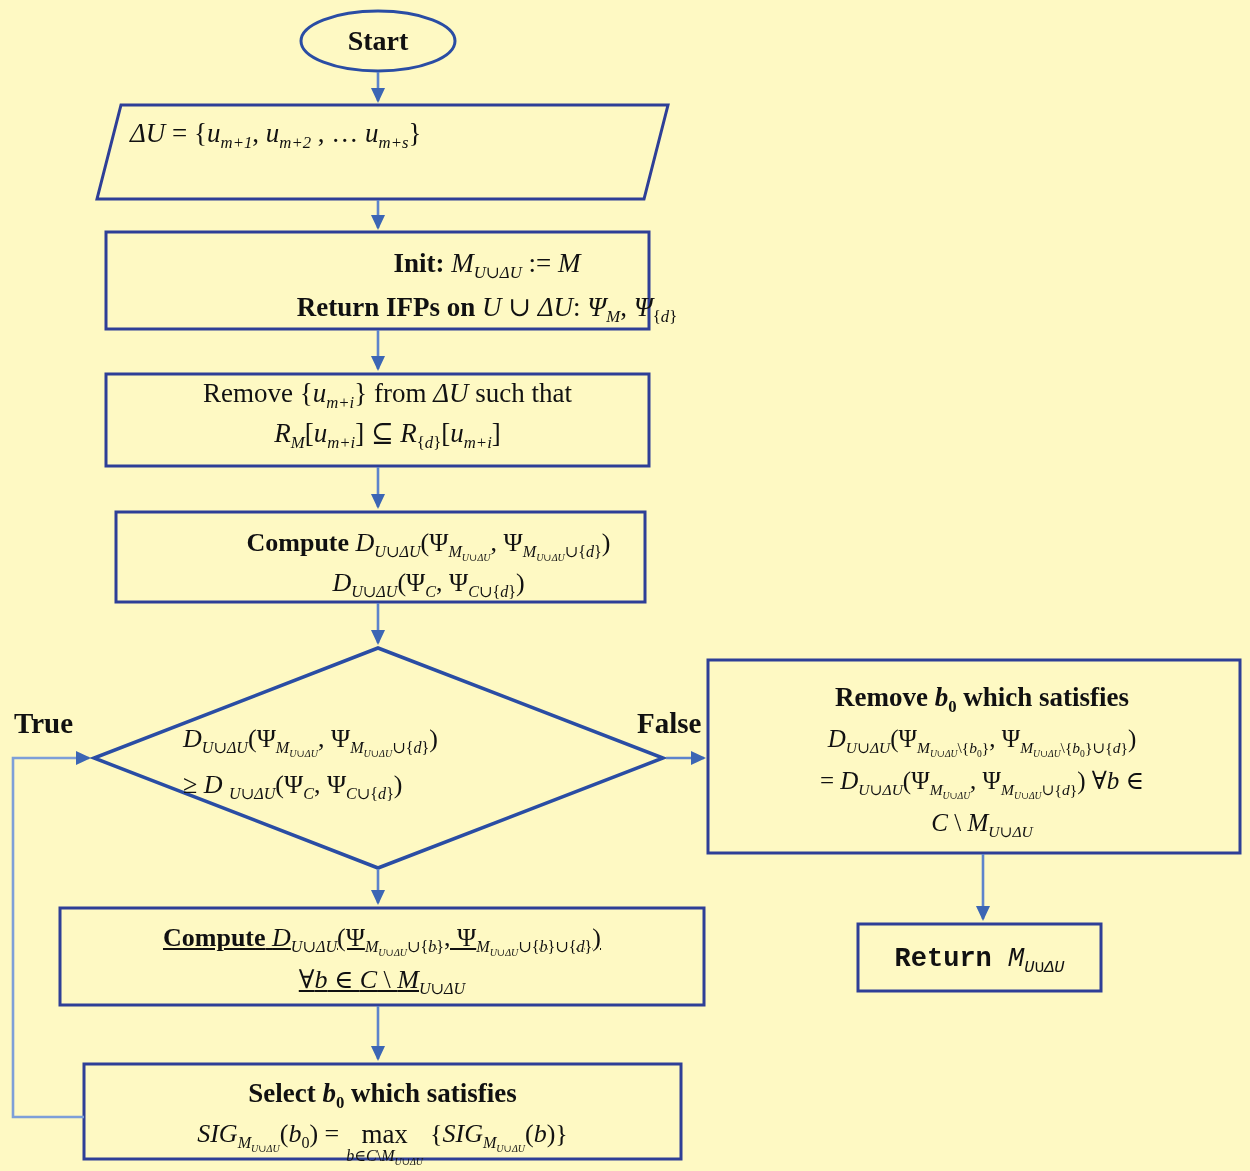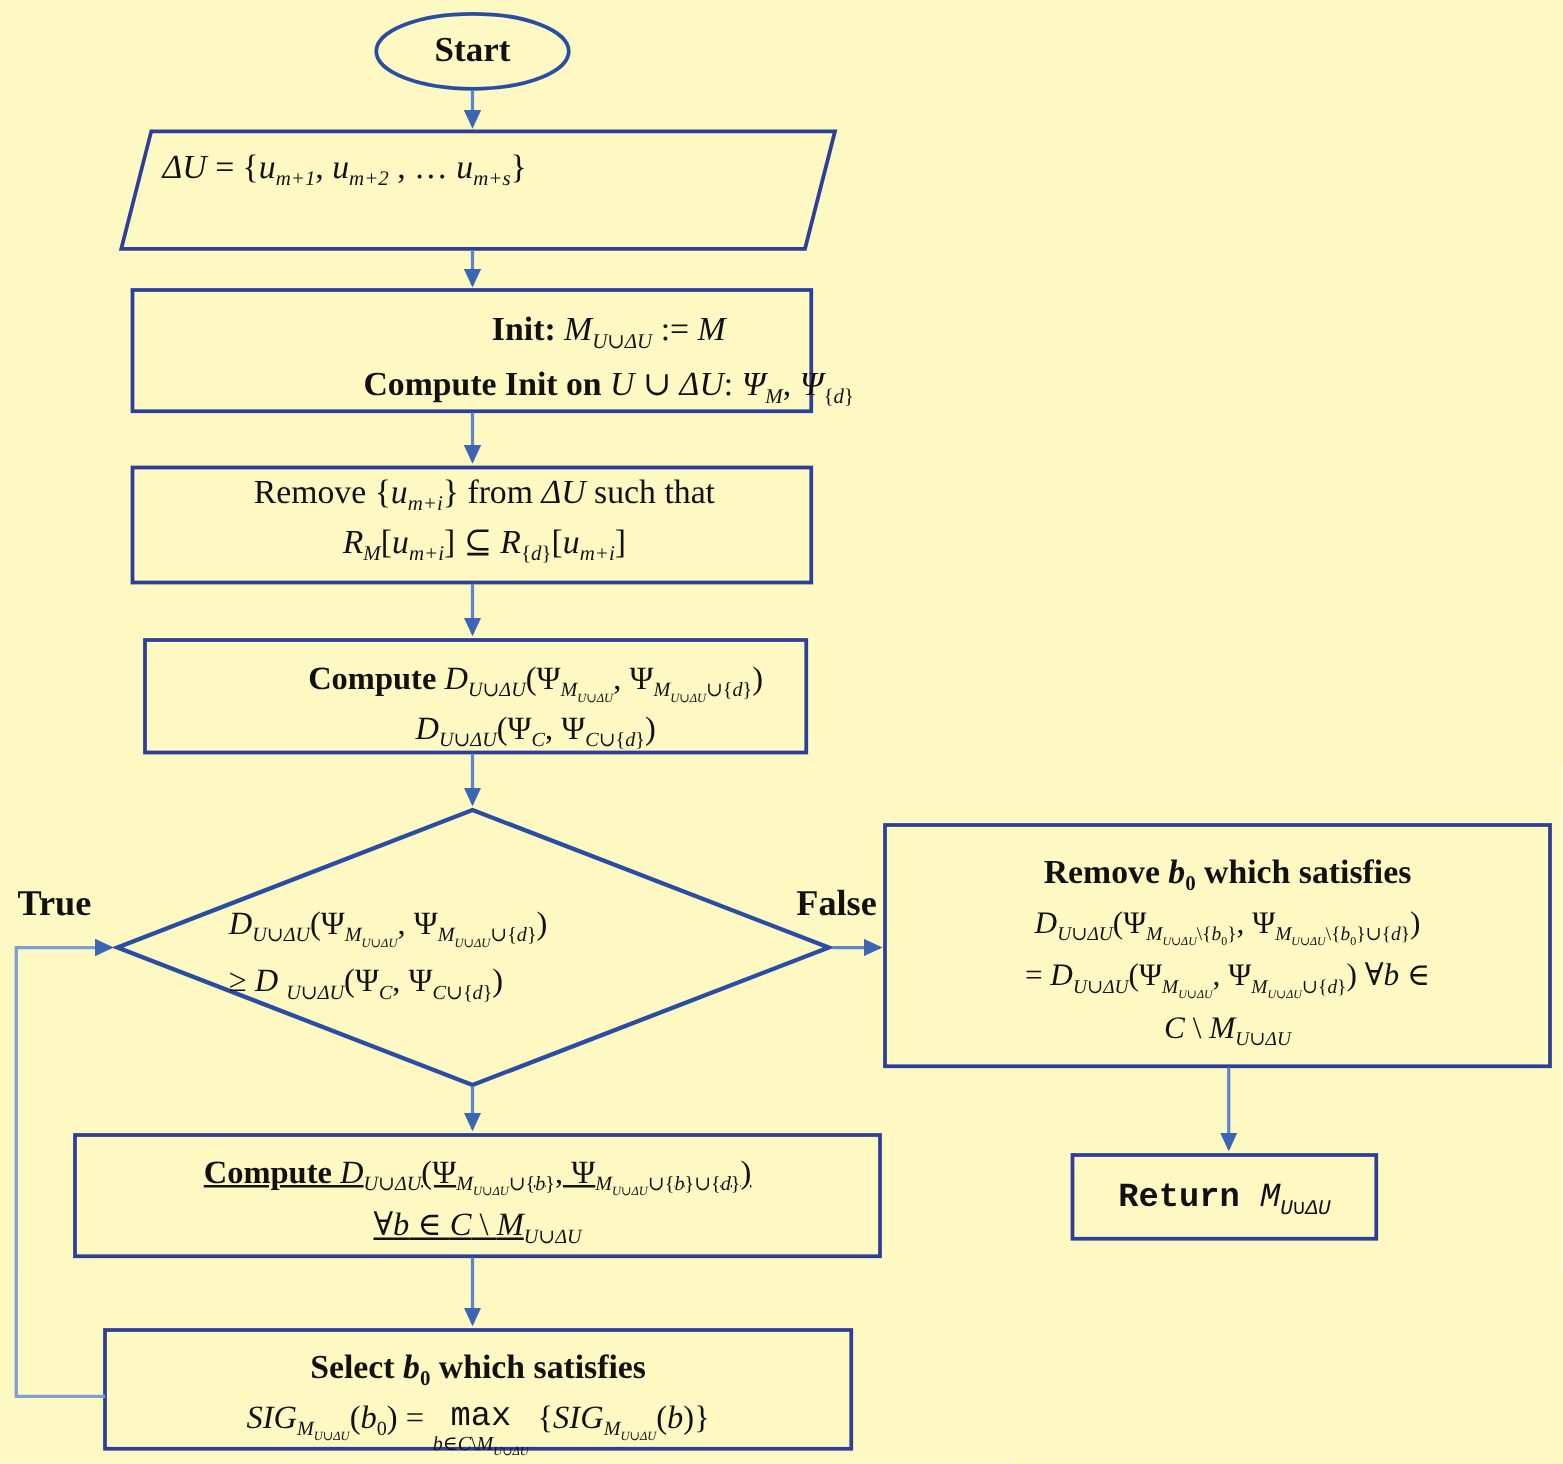--- a/index.html
+++ b/index.html
@@ -8,21 +8,21 @@
   #shapes{position:absolute;left:0;top:0;width:1250px;height:1171px;}
   .node-text{position:absolute;font-size:27px;line-height:42px;text-align:center;}
   .fx i{font-style:italic;}
   sub{font-size:0.62em;line-height:0;}
   .left-align{text-align:left;}
   .edge-label{position:absolute;font-weight:bold;font-size:29px;line-height:32px;}
   .start-label{position:absolute;font-weight:bold;font-size:28px;text-align:center;}
   .line{white-space:nowrap;}
   .select-line2{display:flex;justify-content:center;align-items:center;gap:7px;white-space:nowrap;}
   .maxstack{display:inline-flex;flex-direction:column;align-items:center;transform:translateY(9px);}
-  .maxstack .op{font-size:27px;line-height:26px;font-family:Liberation Mono, monospace;}
+  .maxstack .op{font-size:27px;line-height:26px;}
   .maxstack .under{font-size:16px;line-height:17px;}
 </style>
 </head>
 <body>
 
 <div id="canvas">
 
   <svg id="shapes" viewBox="0 0 1250 1171">
     <defs>
       <marker id="ah" markerUnits="userSpaceOnUse" markerWidth="16" markerHeight="14" refX="13" refY="7" orient="auto">
@@ -63,21 +63,21 @@
   </svg>
 
   <div class="start-label" style="left:301px;top:25px;width:154px;">Start</div>
 
   <div class="node-text fx left-align" style="left:130px;top:112px;width:520px;">
     <div class="line"><i>ΔU</i> = {<i>u<sub>m+1</sub></i>, <i>u<sub>m+2</sub></i> , … <i>u<sub>m+s</sub></i>}</div>
   </div>
 
   <div class="node-text fx" style="left:120px;top:241px;width:654px;line-height:44px;margin-left:40px;">
     <div class="line"><b>Init:</b> <i>M<sub>U∪ΔU</sub></i>  := <i>M</i></div>
-    <div class="line"><b>Compute Init on</b> <i>U</i> ∪ <i>ΔU</i>: <i>Ψ<sub>M</sub></i>, <i>Ψ</i><sub>{<i>d</i>}</sub></div>
+    <div class="line"><b>Return IFPs on</b> <i>U</i> ∪ <i>ΔU</i>: <i>Ψ<sub>M</sub></i>, <i>Ψ</i><sub>{<i>d</i>}</sub></div>
   </div>
 
   <div class="node-text fx" style="left:106px;top:373px;width:563px;line-height:40px;">
     <div class="line">Remove {<i>u<sub>m+i</sub></i>} from <i>ΔU</i> such that</div>
     <div class="line"><i>R<sub>M</sub></i>[<i>u<sub>m+i</sub></i>] ⊆ <i>R</i><sub>{<i>d</i>}</sub>[<i>u<sub>m+i</sub></i>]</div>
   </div>
 
   <div class="node-text fx" style="left:116px;top:523px;width:529px;line-height:40px;font-size:26px;padding-left:48px;">
     <div class="line"><b>Compute</b> <i>D<sub>U∪ΔU</sub></i>(Ψ<sub><i>M<sub>U∪ΔU</sub></i></sub>, Ψ<sub><i>M<sub>U∪ΔU</sub></i>∪{<i>d</i>}</sub>)</div>
     <div class="line"><i>D<sub>U∪ΔU</sub></i>(Ψ<sub><i>C</i></sub>, Ψ<sub><i>C</i>∪{<i>d</i>}</sub>)</div>

